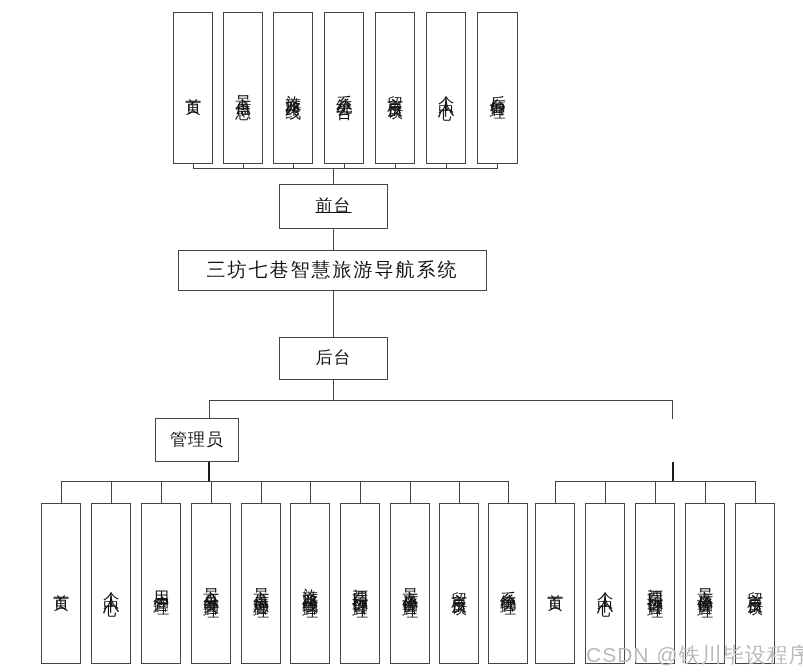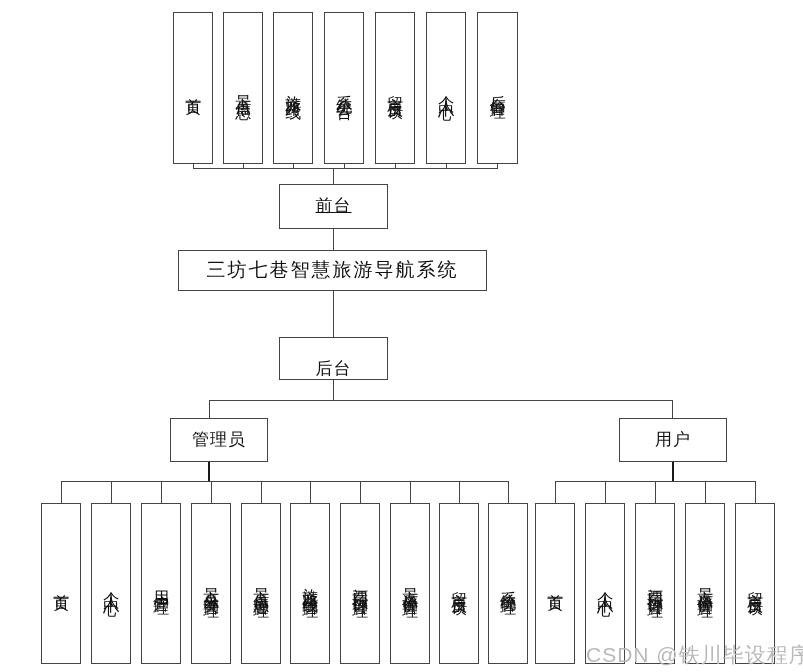--- a/index.html
+++ b/index.html
@@ -112,37 +112,34 @@
   </div>
 
   <div class="line v" style="left:333px; top:229px; height:22px;"></div>
 
   <div class="box horiz title" style="left:178px; top:250px; width:309px; height:41px;justify-content:center;">
     <span>三坊七巷智慧旅游导航系统</span>
   </div>
 
   <div class="line v" style="left:333px; top:291px; height:47px;"></div>
 
-  <div class="box horiz" style="left:279px; top:337px; width:109px; height:43px;align-items:flex-end;">
+  <div class="box horiz" style="left:279px; top:337px; width:109px; height:43px;">
     <span>后台</span>
   </div>
 
   <div class="line v" style="left:333px; top:380px; height:21px;"></div>
 
   <div class="line h" style="left:209px; top:400px; width:464px;"></div>
   <div class="line v" style="left:209px; top:400px; height:19px;"></div>
   <div class="line v" style="left:672px; top:400px; height:19px;"></div>
 
-  <div class="box horiz" style="left:170px; top:418px; width:98px; height:44px;align-items:center;">
+  <div class="box horiz" style="left:155px; top:418px; width:84px; height:44px;align-items:center;">
     <span>管理员</span>
   </div>
 
-  <div class="box horiz" style="left:619px; top:418px; width:108px; height:44px;">
-    <span>用户</span>
-  </div>
 
   <div class="line thick v" style="left:208px; top:462px; height:20px;"></div>
   <div class="line h" style="left:61px; top:481px; width:447px;"></div>
 
   <div class="line thick v" style="left:672px; top:462px; height:20px;"></div>
   <div class="line h" style="left:555px; top:481px; width:200px;"></div>
 
   <div class="line v" style="left:61px; top:481px; height:22px;"></div>
   <div class="line v" style="left:111px; top:481px; height:22px;"></div>
   <div class="line v" style="left:161px; top:481px; height:22px;"></div>

